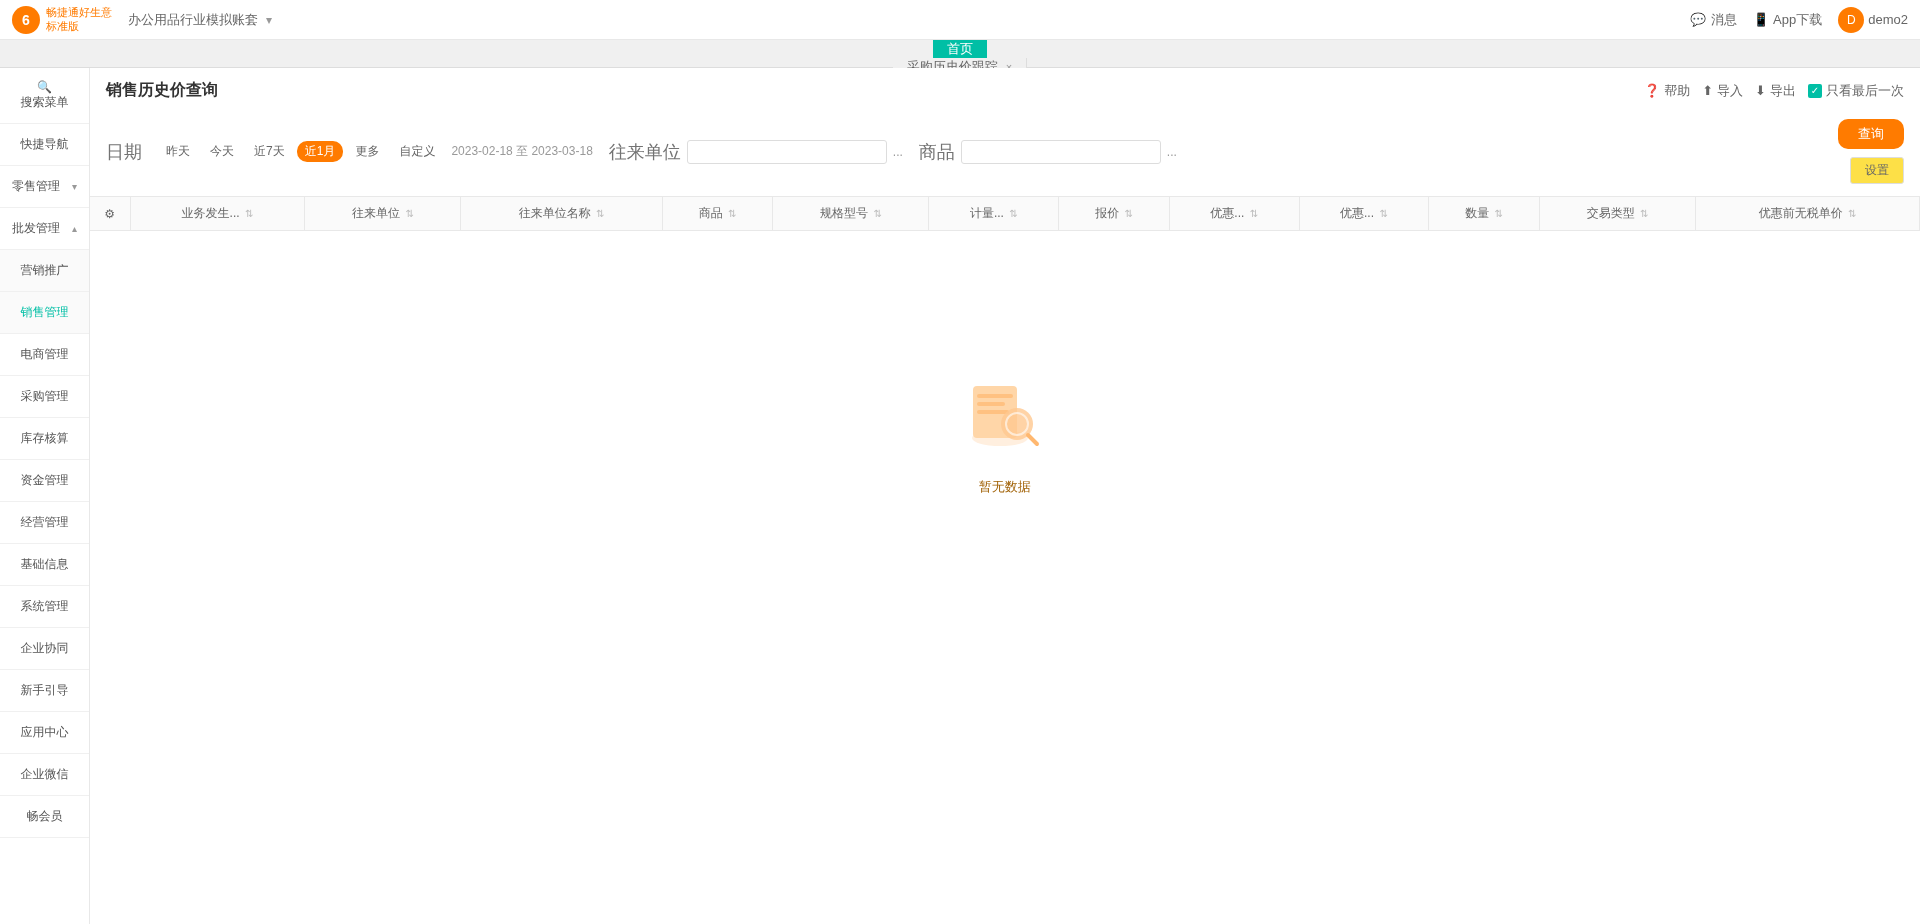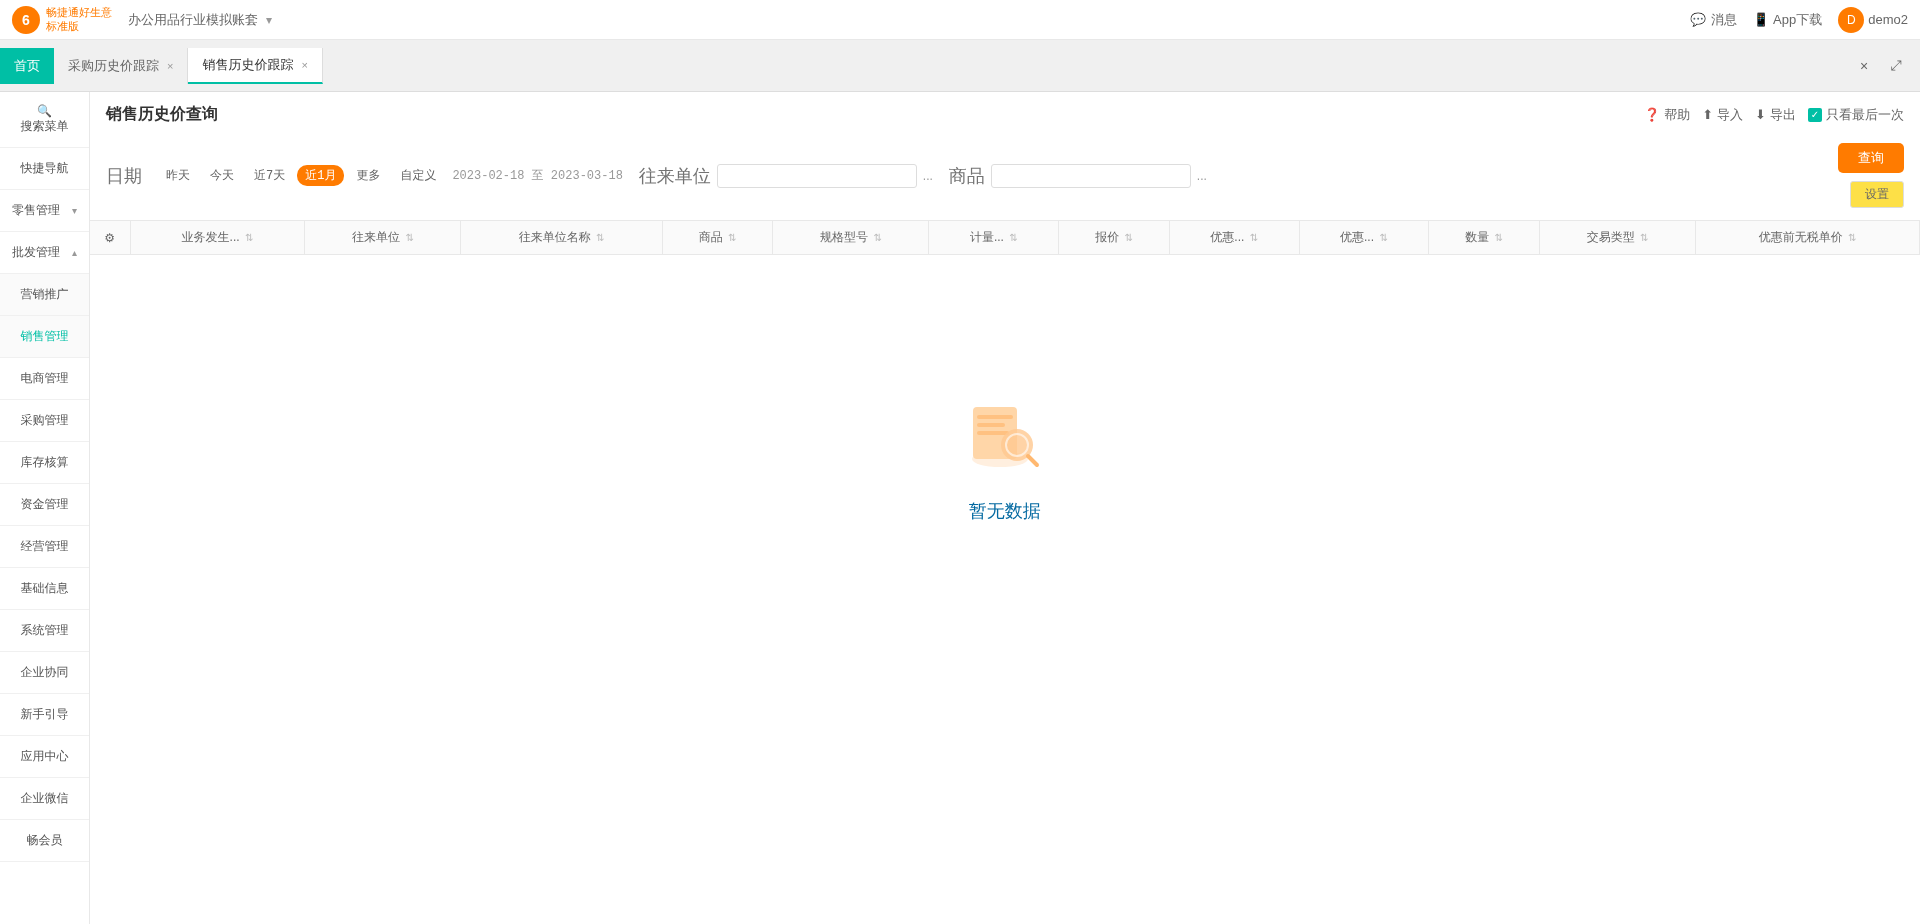--- a/index.html
+++ b/index.html
@@ -11,21 +11,21 @@
     .logo-area { display: flex; align-items: center; gap: 6px; }
     .logo-icon { width: 28px; height: 28px; background: #ff7b00; border-radius: 50%; display: flex; align-items: center; justify-content: center; color: white; font-size: 14px; font-weight: bold; }
     .logo-text { font-size: 11px; color: #ff7b00; line-height: 1.2; }
     .top-bar-title { color: #666; font-size: 13px; margin-left: 8px; }
     .top-bar-dropdown { color: #999; font-size: 12px; cursor: pointer; }
     .top-bar-right { display: flex; align-items: center; gap: 16px; color: #666; font-size: 13px; }
     .top-bar-right-item { display: flex; align-items: center; gap: 4px; cursor: pointer; }
     .avatar { width: 26px; height: 26px; border-radius: 50%; background: #ff7b00; display: flex; align-items: center; justify-content: center; color: white; font-size: 12px; }
 
     
-    .tab-bar { height: 52px; background: #f0f0f0; display: flex; align-items: center; flex-shrink: 0; border-bottom: 1px solid #ddd; }
+    .tab-bar { height: 28px; background: #f0f0f0; display: flex; align-items: center; flex-shrink: 0; border-bottom: 1px solid #ddd; flex-direction: column; }
     .tab { height: 36px; padding: 0 14px; display: flex; align-items: center; gap: 6px; font-size: 13px; cursor: pointer; border-right: 1px solid #ddd; background: #f0f0f0; color: #666; }
     .tab.active { background: #fff; color: #333; border-bottom: 2px solid #00bfa5; align-items: center; }
     .tab-home { background: #00bfa5; color: #fff; border: none; }
     .tab-close { font-size: 11px; color: #999; cursor: pointer; margin-left: 2px; }
     .tab-actions { margin-left: auto; display: flex; align-items: center; gap: 8px; padding-right: 12px; }
     .tab-action-btn { width: 24px; height: 24px; display: flex; align-items: center; justify-content: center; cursor: pointer; color: #666; font-size: 14px; }
 
     
     .main-layout { display: flex; flex: 1; overflow: hidden; }
 
@@ -45,43 +45,43 @@
     .page-title-row { display: flex; align-items: center; justify-content: space-between; margin-bottom: 10px; }
     .page-title { font-size: 16px; font-weight: bold; color: #333; }
     .page-header-actions { display: flex; align-items: center; gap: 12px; color: #666; font-size: 13px; }
     .page-header-action { display: flex; align-items: center; gap: 4px; cursor: pointer; }
     .checkbox-area { display: flex; align-items: center; gap: 4px; }
     .checkbox-checked { width: 14px; height: 14px; background: #00bfa5; border-radius: 2px; display: flex; align-items: center; justify-content: center; color: white; font-size: 10px; }
 
     
     .filter-row { display: flex; align-items: center; gap: 16px; padding: 8px 0 12px 0; flex-wrap: wrap; }
     .filter-label { color: #737373; font-size: 18px; }
-    .filter-dates { display: flex; align-items: center; gap: 4px; font-family: Liberation Mono, monospace; }
+    .filter-dates { display: flex; align-items: center; gap: 4px; }
     .filter-date-btn { padding: 2px 8px; font-size: 12px; color: #666; cursor: pointer; border-radius: 2px; }
     .filter-date-btn.active { background: #ff7b00; color: #fff; border-radius: 10px; }
     .filter-date-range { font-size: 12px; color: #999; margin-left: 4px; }
     .filter-input-group { display: flex; align-items: center; gap: 6px; }
     .filter-input { border: 1px solid #ddd; border-radius: 3px; padding: 4px 8px; font-size: 12px; width: 200px; outline: none; color: #333; }
     .filter-input-more { color: #999; font-size: 12px; cursor: pointer; }
-    .query-btn { background: #ff7b00; color: #fff; border: none; padding: 6px 20px; border-radius: 5px; cursor: pointer; font-size: 13px; }
+    .query-btn { background: #ff7b00; color: #fff; border: none; padding: 6px 20px; border-radius: 10px; cursor: pointer; font-size: 13px; }
     .settings-btn { background: #fde047; color: #666; border: 1px solid #ddd; padding: 4px 14px; border-radius: 3px; cursor: pointer; font-size: 12px; margin-top: 4px; }
     .btn-group-right { display: flex; flex-direction: column; align-items: flex-end; gap: 4px; margin-left: auto; }
 
     
     .table-area { flex: 1; background: #fff; margin: 0; overflow: auto; }
     .data-table { width: 100%; border-collapse: collapse; }
     .data-table th { background: #fafafa; border-bottom: 1px solid #e8e8e8; border-right: 1px solid #e8e8e8; padding: 8px 10px; font-size: 12px; color: #666; font-weight: normal; white-space: nowrap; text-align: center; cursor: pointer; }
     .data-table th:first-child { width: 40px; text-align: center; }
     .data-table th .sort-arrows { color: #bbb; font-size: 10px; margin-left: 2px; }
     .gear-cell { width: 36px; text-align: center; color: #999; }
 
     
     .empty-state { display: flex; flex-direction: column; align-items: center; justify-content: center; height: 400px; }
     .empty-icon { width: 100px; height: 100px; position: relative; }
-    .empty-text { color: #0369a1; font-size: 18px; margin-top: 12px; }
+    .empty-text { color: #a16207; font-size: 13px; margin-top: 12px; }
   </style>
 </head>
 <body>
 
 <div class="top-bar">
   <div class="top-bar-left">
     <div class="logo-area">
       <div class="logo-icon">6</div>
       <div class="logo-text">
         <div>畅捷通好生意</div>

